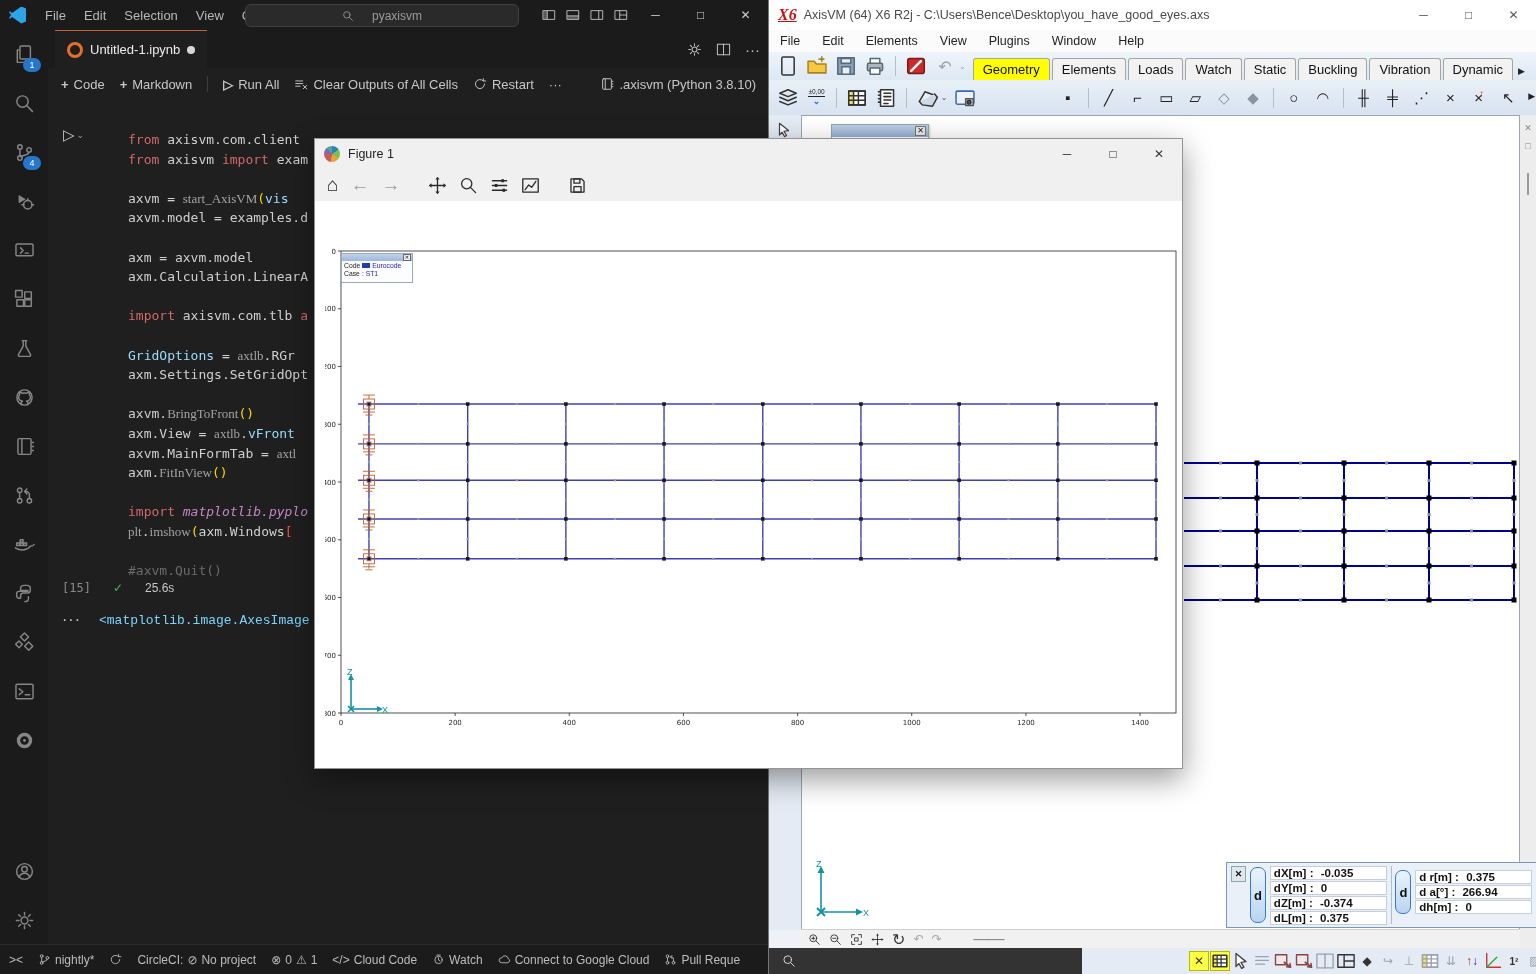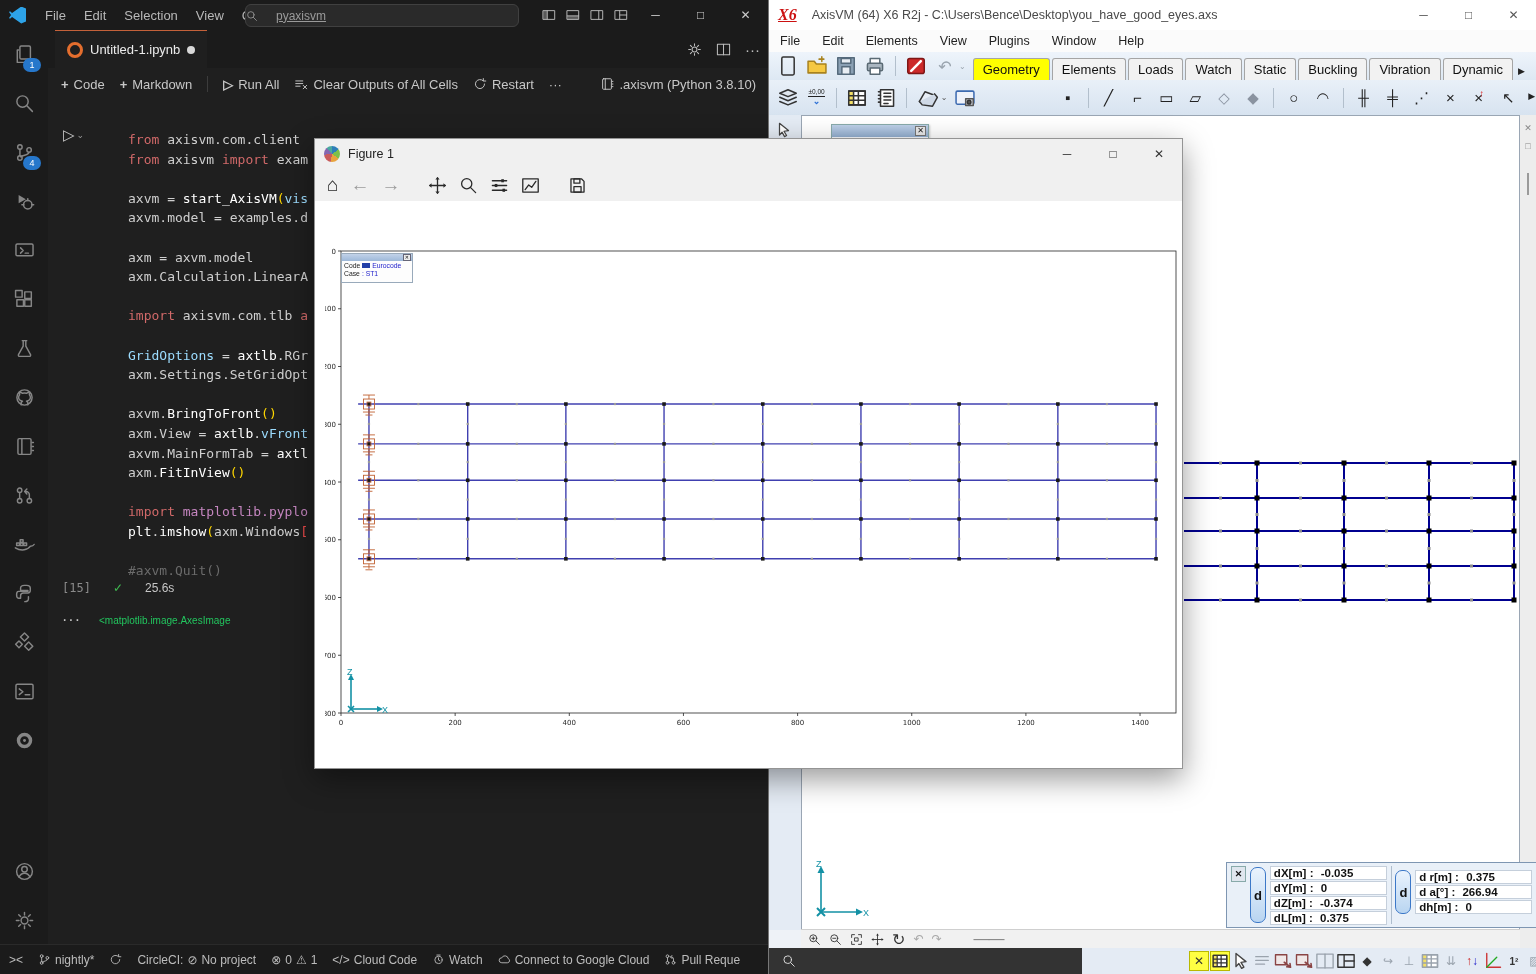--- a/index.html
+++ b/index.html
@@ -7,21 +7,21 @@
   .abs{position:absolute;}
   [data-icon]{display:inline-flex;width:16px;height:16px;flex:0 0 auto;}
   [data-icon] svg{width:100%;height:100%;stroke:currentColor;fill:none;stroke-width:1.1;stroke-linecap:round;stroke-linejoin:round;}
   
   #vscode{position:absolute;left:0;top:0;width:768px;height:974px;background:#1f1f1f;color:#ccc;}
   .vs-titlebar{position:absolute;left:0;top:0;right:0;height:30px;background:#1b1b1b;display:flex;align-items:center;font-size:13px;color:#b8b8b8;}
   .vs-logo{width:17px;height:17px;margin:0 10px 0 9px;background:#2da3e8;clip-path:polygon(72% 0,100% 12%,100% 88%,72% 100%,18% 62%,6% 72%,0 67%,12% 50%,0 33%,6% 28%,18% 38%);}
   .vs-menu{padding:0 9px;cursor:default;}
   .vs-nav{margin:0 6px;color:#bbb;font-size:14px;}
   .vs-nav.dim{color:#6d6d6d;}
-  .vs-search{position:absolute;left:245px;top:4px;width:272px;height:21px;background:#2a2a2a;border:1px solid #404040;border-radius:6px;display:flex;align-items:center;gap:18px;color:#9a9a9a;font-size:12px;text-decoration:underline;}
+  .vs-search{position:absolute;left:245px;top:4px;width:272px;height:21px;background:#2a2a2a;border:1px solid #404040;border-radius:6px;display:flex;align-items:center;justify-content:center;gap:18px;color:#9a9a9a;font-size:12px;}
   .vs-search [data-icon]{width:12px;height:12px;}
   .vs-layouts{position:absolute;right:140px;top:0;height:30px;display:flex;align-items:center;gap:10px;color:#b8b8b8;}
   .vs-layouts [data-icon]{width:14px;height:14px;}
   .vs-wc{position:absolute;right:0;top:0;height:30px;display:flex;}
   .vs-wc span{width:45px;display:flex;align-items:center;justify-content:center;font-size:12px;color:#cfcfcf;}
   .activity{position:absolute;left:0;top:30px;width:48px;bottom:29px;background:#1b1b1b;display:flex;flex-direction:column;align-items:center;}
   .act{position:relative;width:48px;height:49px;display:flex;align-items:center;justify-content:center;color:#868686;}
   .act [data-icon]{width:21px;height:21px;}
   .act .badge{position:absolute;right:7px;bottom:7px;min-width:14px;height:14px;border-radius:8px;background:#2677cb;color:#fff;font-size:9px;font-style:normal;display:flex;align-items:center;justify-content:center;padding:0 2px;}
   .act.push{margin-top:auto;}
@@ -33,35 +33,35 @@
   .tab-actions [data-icon]{width:15px;height:15px;}
   .nbtoolbar{position:absolute;left:48px;top:68px;right:0;height:32px;background:#1f1f1f;border-bottom:1px solid #2a2a2a;display:flex;align-items:center;gap:15px;padding-left:13px;font-size:13px;color:#c7c7c7;}
   .nbi{display:inline-flex;align-items:center;gap:5px;}
   .nbi [data-icon]{width:14px;height:14px;}
   .vsep{width:1px;height:16px;background:#3c3c3c;}
   .kernel{margin-left:auto;display:inline-flex;align-items:center;gap:5px;padding-right:12px;}
   .editor{position:absolute;left:48px;top:100px;right:0;bottom:29px;background:#1f1f1f;}
   .runbtn{position:absolute;left:15px;top:26px;color:#c8c8c8;font-size:15px;display:flex;gap:2px;align-items:center;}
   .runbtn .chev{font-size:9px;color:#9a9a9a;}
   .code{position:absolute;left:80px;top:30px;font-family:"DejaVu Sans Mono",monospace;font-size:13px;line-height:19.6px;white-space:pre;}
-  .tok-kw{color:#d16969;} .tok-pl{color:#cfcfcf;} .tok-op{color:#cfcfcf;} .tok-fn{color:#ffffff;}
-  .tok-var{color:#9cdcfe;} .tok-br{color:#ffd700;} .tok-mod{color:#c586c0;} .tok-err{color:#f14c4c;} .tok-cm{color:#6b6b6b;}
+  .tok-kw{color:#d16969;} .tok-pl{color:#cfcfcf;} .tok-op{color:#cfcfcf;} .tok-fn{color:#a3a3a3;font-family:Liberation Serif, serif;}
+  .tok-var{color:#9cdcfe;} .tok-br{color:#ffd700;} .tok-mod{color:#c586c0;font-style:italic;} .tok-err{color:#f14c4c;} .tok-cm{color:#6b6b6b;}
   .execrow{position:absolute;left:14px;top:481px;display:flex;gap:22px;align-items:center;font-size:12px;}
   .execcount{font-family:"DejaVu Sans Mono",monospace;color:#8a8a8a;text-align:right;}
   .execcheck{color:#3fb950;}
   .exectime{color:#c7c7c7;}
   .outrow{position:absolute;left:14px;top:511px;display:flex;gap:18px;align-items:center;}
   .outmore{color:#c7c7c7;letter-spacing:1px;}
-  .outtext{font-family:Liberation Sans, sans-serif;font-size:10px;color:#22c55e;}
+  .outtext{font-family:Liberation Mono, monospace;font-size:13px;color:#7dd3fc;}
   .statusbar{position:absolute;left:0;right:0;bottom:0;height:29px;background:#1b1b1b;border-top:1px solid #2a2a2a;display:flex;align-items:center;gap:15px;padding:0 9px;font-size:12px;color:#bcbcbc;white-space:nowrap;overflow:hidden;}
   .sb-item{display:inline-flex;align-items:center;gap:4px;}
   .sb-item [data-icon]{width:13px;height:13px;}
   
   #axisvm{position:absolute;left:768px;top:0;width:768px;height:974px;background:#eef2f7;border-left:1px solid #777;box-sizing:border-box;color:#222;}
-  .ax-titlebar{position:absolute;left:0;top:0;right:0;height:30px;background:#fff;display:flex;align-items:center;font-size:12.5px;color:#4a4a4a;gap:8px;}
+  .ax-titlebar{position:absolute;left:0;top:0;right:0;height:30px;background:#fff;display:flex;align-items:center;font-size:12.5px;color:#4a4a4a;}
   .x6logo{font-weight:bold;font-style:italic;font-size:16px;color:#cc1111;margin:0 7px 0 9px;text-decoration:underline;font-family:"Liberation Serif",serif;}
   .ax-wc{margin-left:auto;display:flex;height:30px;}
   .ax-wc span{width:45px;display:flex;align-items:center;justify-content:center;color:#555;font-size:12px;}
   .ax-menubar{position:absolute;left:0;top:30px;right:0;height:22px;background:#fbfbfb;display:flex;align-items:center;font-size:12.5px;border-bottom:1px solid #e3e3e3;}
   .ax-menu{padding:0 11px;}
   .ax-tb1{position:absolute;left:0;top:52px;right:0;height:28px;background:linear-gradient(#eef4fb,#dde8f3);display:flex;align-items:center;padding-left:7px;gap:5px;}
   .ax-tb2{position:absolute;left:0;top:80px;right:0;height:35px;background:linear-gradient(#e9f0f8,#d7e3f0);border-bottom:1px solid #b9c5d2;display:flex;align-items:center;padding-left:7px;gap:5px;}
   .ti{width:24px;height:22px;display:flex;align-items:center;justify-content:center;color:#333;}
   .tsep{width:1px;height:20px;background:#b2bfcc;margin:0 3px;}
   .ddch{font-size:8px;color:#555;margin-left:-3px;}

